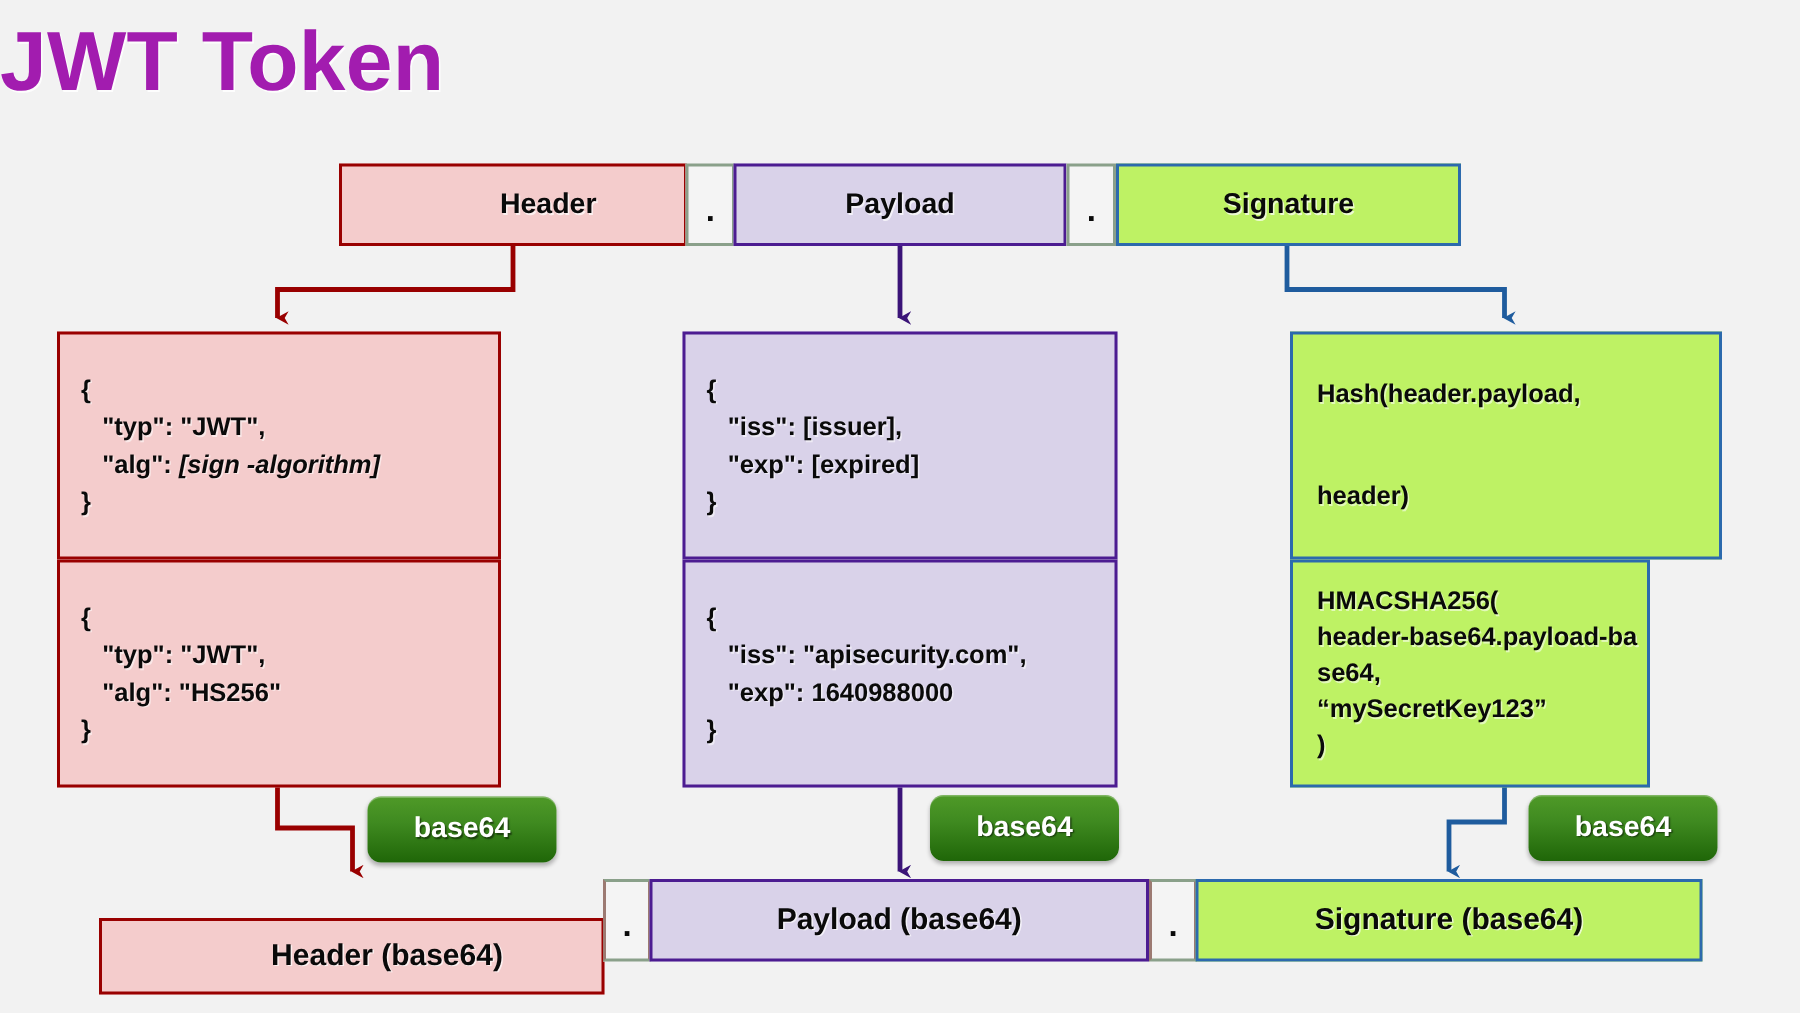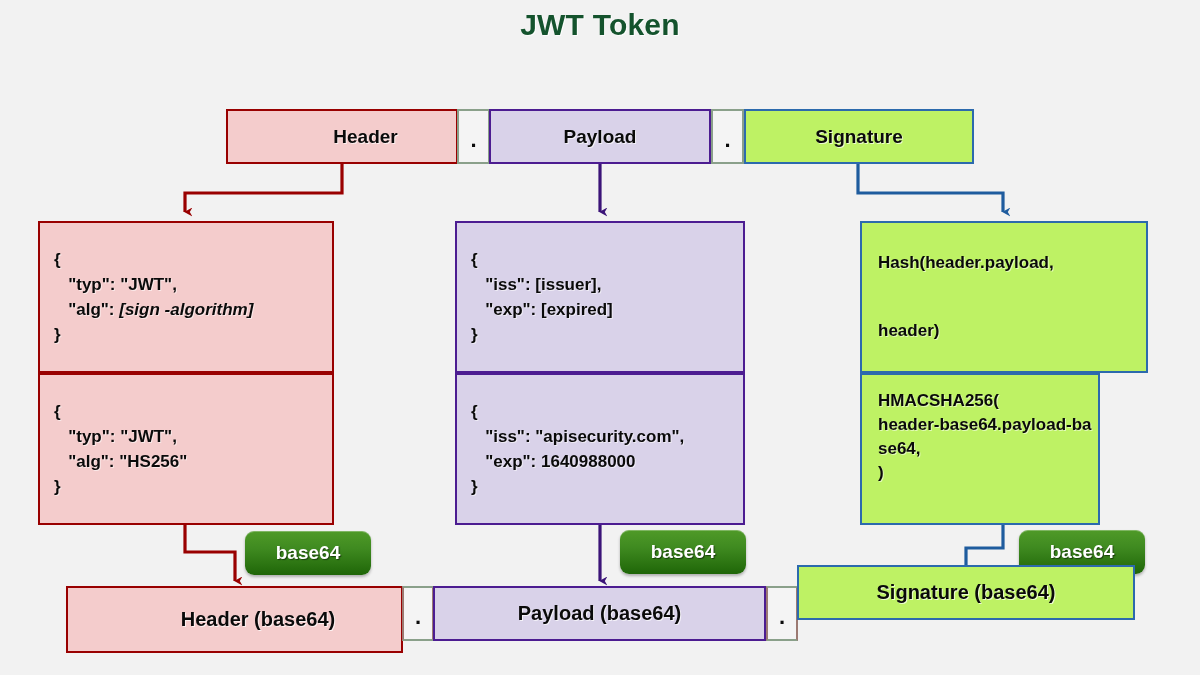--- a/index.html
+++ b/index.html
@@ -19,24 +19,23 @@
     width: 1200px;
     height: 675px;
   }
 
   
   .page-title {
     position: absolute;
     left: 0;
     top: 8px;
     width: 1200px;
-    text-align: center;
-    font-size: 30px;
-    font-weight: bold;
-    color: #14532d;
+    font-size: 56px;
+    font-weight: bold;
+    color: #a21caf;
     letter-spacing: 0.2px;
     text-shadow: 1px 1px 0 rgba(255,255,255,0.85);
   }
 
   
   .box {
     position: absolute;
     box-sizing: border-box;
     display: flex;
     align-items: center;
@@ -235,46 +234,47 @@
 
   <div class="text-box-lines theme-blue" style="left:860px; top:221px; width:288px; height:152px;gap:44px;">
     <div class="plain-line">Hash(header.payload,</div>
     <div class="plain-line">header)</div>
   </div>
 
   <div class="text-box-lines theme-blue" style="left:860px; top:373px; width:240px; height:152px; justify-content:flex-start; padding-top:14px;">
     <div class="plain-line">HMACSHA256(</div>
     <div class="plain-line">header-base64.payload-ba</div>
     <div class="plain-line">se64,</div>
+    <div class="plain-line">“mySecretKey123”</div>
     <div class="plain-line">)</div>
   </div>
 
   <div class="pill" style="left:245px; top:531px; width:126px; height:44px;">
     <span>base64</span>
   </div>
   <div class="pill" style="left:620px; top:530px; width:126px; height:44px;">
     <span>base64</span>
   </div>
   <div class="pill" style="left:1019px; top:530px; width:126px; height:44px;">
     <span>base64</span>
   </div>
 
-  <div class="box center theme-red" style="left:66px; top:586px; width:337px; height:67px;">
+  <div class="box center theme-red" style="left:66px; top:612px; width:337px; height:51px;">
     <span class="box-label big">Header (base64)</span>
   </div>
 
   <div class="box center theme-dot-red" style="left:402px; top:586px; width:32px; height:55px;">
     <span class="dot-glyph">.</span>
   </div>
 
   <div class="box center theme-purple" style="left:433px; top:586px; width:333px; height:55px;">
     <span class="box-label big">Payload (base64)</span>
   </div>
 
   <div class="box center theme-dot-red" style="left:766px; top:586px; width:32px; height:55px;">
     <span class="dot-glyph">.</span>
   </div>
 
-  <div class="box center theme-blue" style="left:797px; top:565px; width:338px; height:55px;">
+  <div class="box center theme-blue" style="left:797px; top:586px; width:338px; height:55px;">
     <span class="box-label big">Signature (base64)</span>
   </div>
 
 </div>
 
 </body></html>

